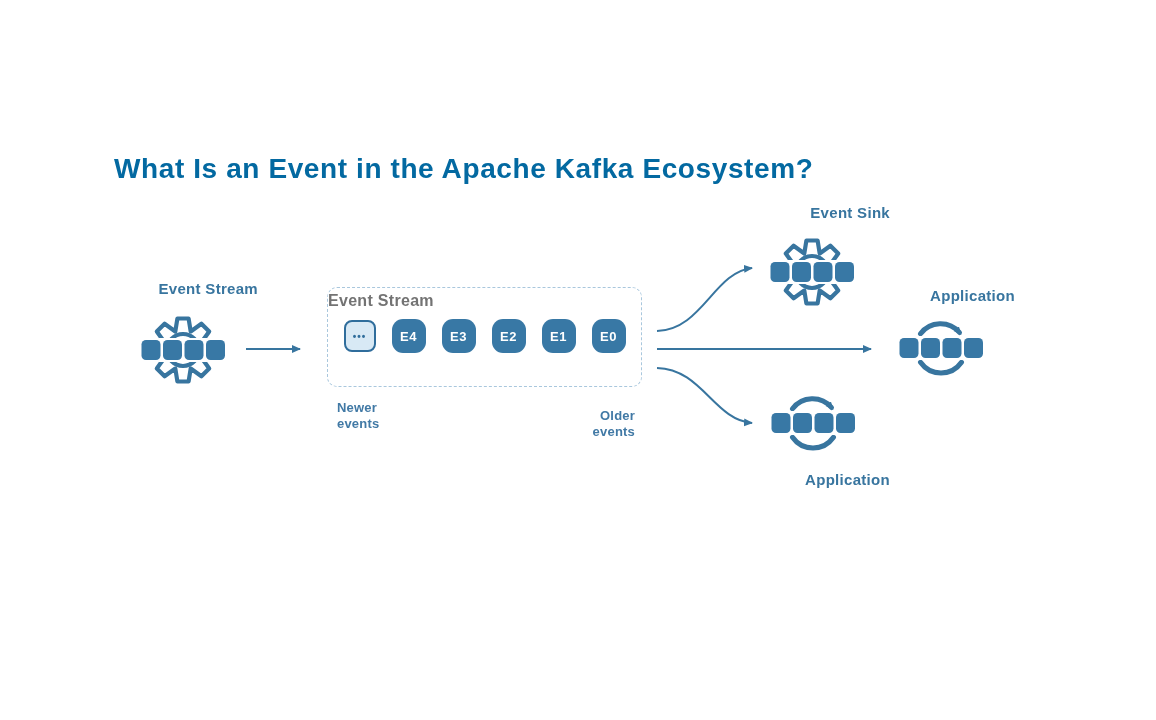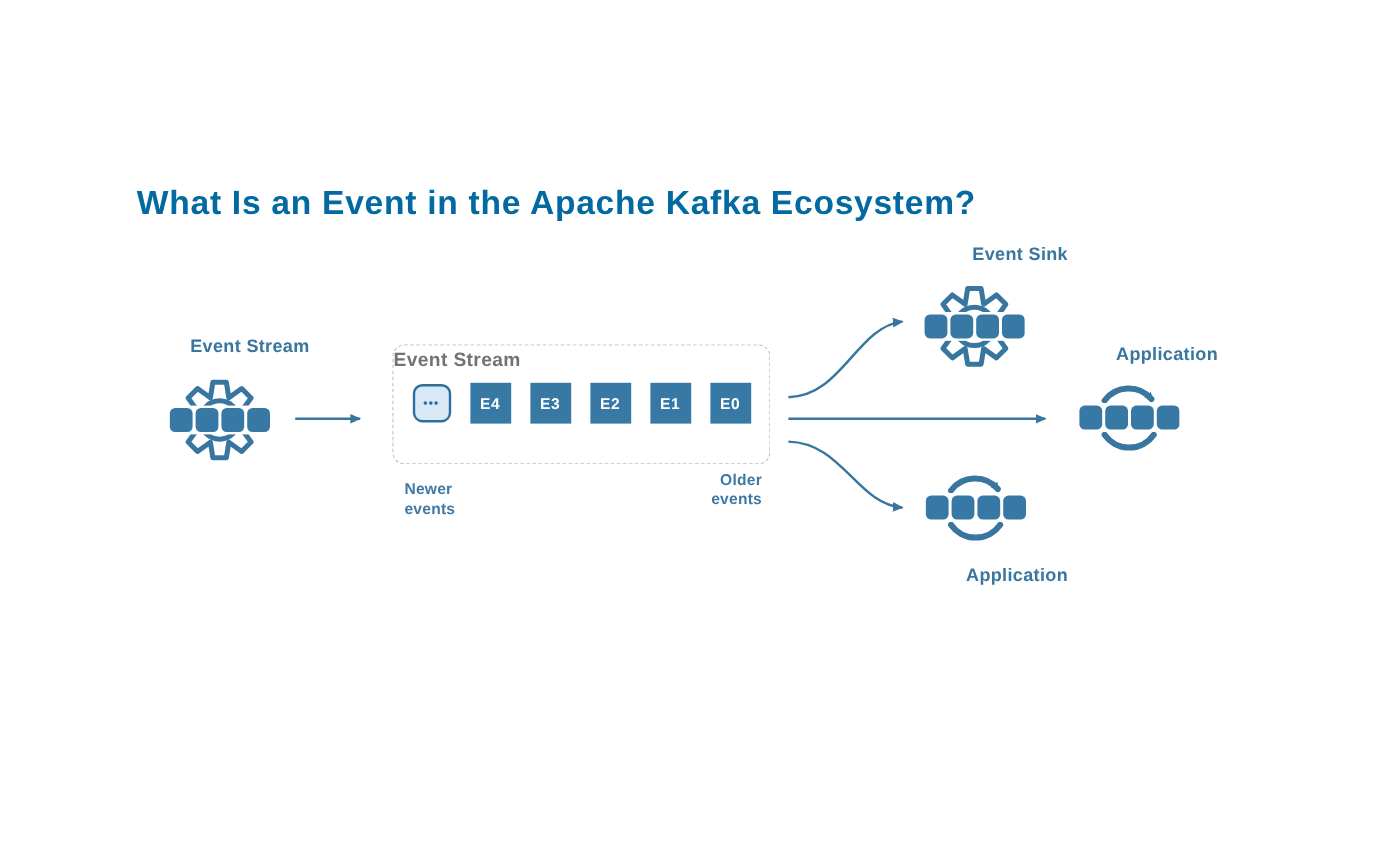--- a/index.html
+++ b/index.html
@@ -24,34 +24,34 @@
     border:1px dashed #a9c7dd;border-radius:10px;box-sizing:border-box;
   }
   .stream-title{
     text-align:left;margin-top:4px;
     font-size:16px;font-weight:700;letter-spacing:.3px;color:#737373;
   }
   .stream-row{
     display:flex;justify-content:center;align-items:center;gap:16px;margin-top:9px;
   }
   .e-box{
-    width:34px;height:34px;border-radius:0;background:#3878a5;color:#ffffff;
+    width:34px;height:34px;border-radius:11px;background:#3878a5;color:#ffffff;
     display:flex;align-items:center;justify-content:center;
     font-size:13px;font-weight:600;letter-spacing:.5px;
   }
   .e-box.light{
     width:28px;height:28px;background:#d8e9f5;border:2px solid #2f6d9c;color:#2f6d9c;
     font-size:10px;font-weight:800;letter-spacing:1px;border-radius:8px;
   }
   .edge-label{
     position:absolute;font-size:13px;font-weight:600;color:#4179a5;
     line-height:16px;white-space:pre-line;letter-spacing:.2px;
   }
   .lbl-newer{left:337px;top:400px;}
-  .lbl-older{left:535px;top:392px;width:100px;text-align:right;}
+  .lbl-older{left:535px;top:408px;width:100px;text-align:right;}
   .icon{position:absolute;}
   .ic-source{left:141px;top:314px;}
   .ic-sink{left:770px;top:236px;}
   .ic-app-right{left:899px;top:312px;}
   .ic-app-bottom{left:771px;top:387px;}
   .arrows{position:absolute;left:0;top:0;pointer-events:none;}
 </style>
 </head>
 <body>
 

